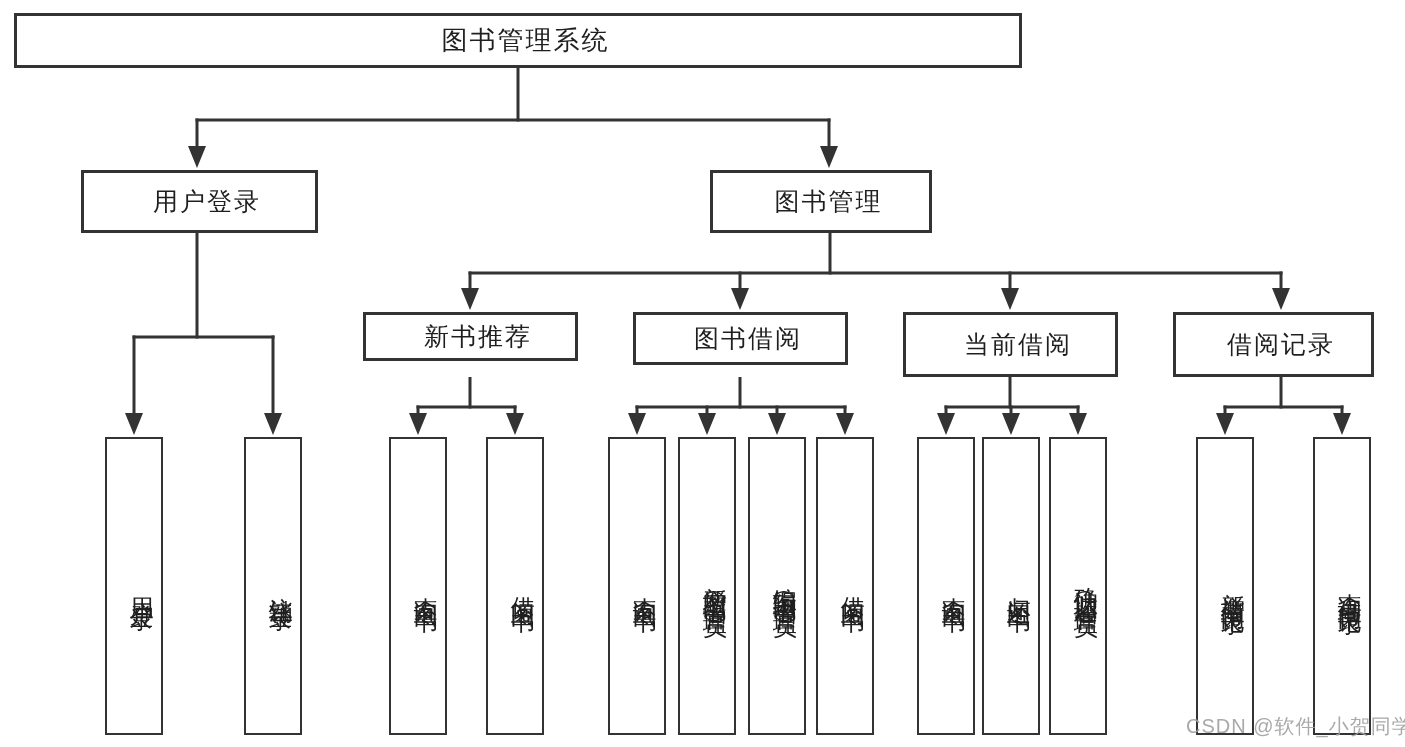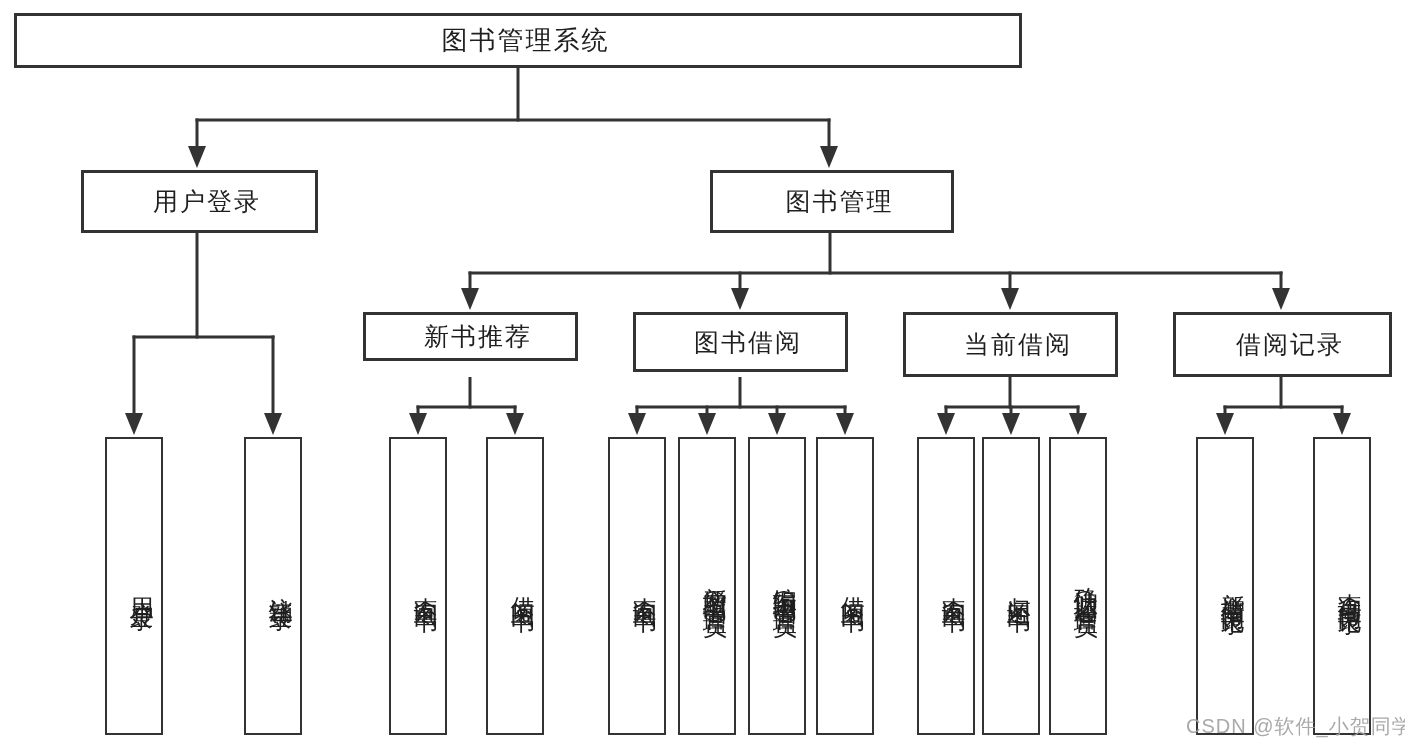--- a/index.html
+++ b/index.html
@@ -153,34 +153,34 @@
     </g>
   </svg>
 
   <div class="node hbox root" style="left:14px; top:13px; width:1008px; height:55px;">
     <span class="node-label">图书管理系统</span>
   </div>
 
   <div class="node hbox" style="left:81px; top:170px; width:237px; height:63px;">
     <span class="node-label">用户登录</span>
   </div>
-  <div class="node hbox" style="left:710px; top:170px; width:244px; height:63px;">
+  <div class="node hbox" style="left:710px; top:170px; width:222px; height:63px;">
     <span class="node-label">图书管理</span>
   </div>
 
   <div class="node hbox" style="left:363px; top:312px; width:215px; height:49px;">
     <span class="node-label">新书推荐</span>
   </div>
-  <div class="node hbox" style="left:633px; top:312px; width:215px; height:60px;text-align:right;">
+  <div class="node hbox" style="left:633px; top:312px; width:215px; height:53px;text-align:right;">
     <span class="node-label">图书借阅</span>
   </div>
   <div class="node hbox" style="left:903px; top:312px; width:215px; height:65px;text-align:right;">
     <span class="node-label">当前借阅</span>
   </div>
-  <div class="node hbox" style="left:1173px; top:312px; width:219px; height:65px;">
+  <div class="node hbox" style="left:1173px; top:312px; width:201px; height:65px;">
     <span class="node-label">借阅记录</span>
   </div>
 
   <div class="node vbox" style="left:105px; top:437px; width:58px; height:298px;">
     <span class="node-label">用户登录</span>
   </div>
   <div class="node vbox" style="left:244px; top:437px; width:58px; height:298px;">
     <span class="node-label">注销登录</span>
   </div>
 

